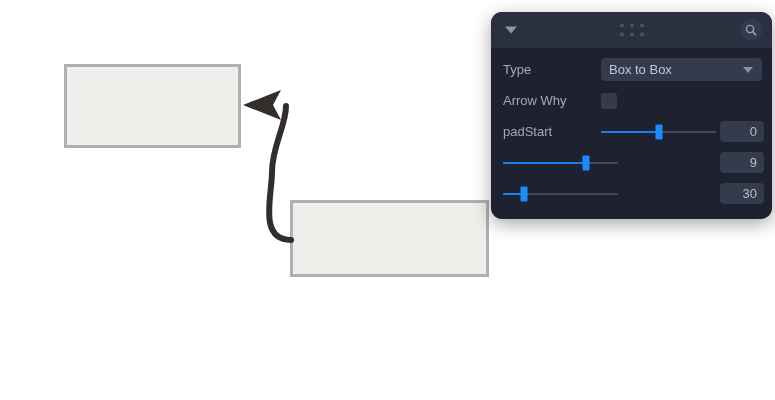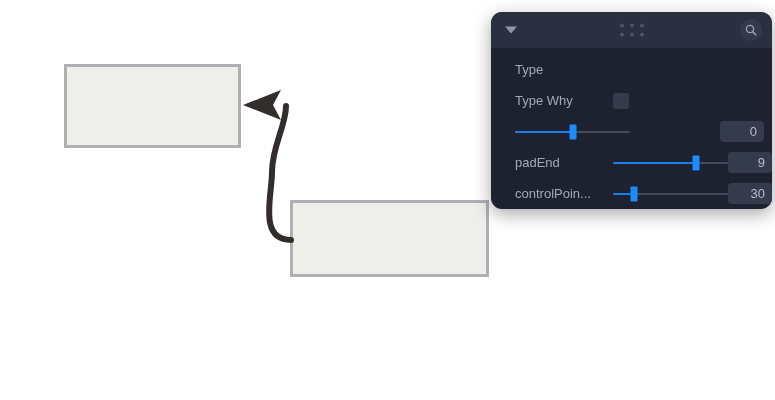--- a/index.html
+++ b/index.html
@@ -102,22 +102,21 @@
     width: 22px; height: 22px;
     border-radius: 50%;
     background: #323a4c;
     display: flex;
     align-items: center;
     justify-content: center;
     cursor: pointer;
   }
 
   .panel-body {
-    padding: 6px 0 0 0;
-    margin-left: 12px;
+    padding: 6px 0 10px 0;
   }
 
   .prop-row {
     height: 31px;
     display: flex;
     align-items: center;
     padding: 0 0 0 12px;
   }
   .prop-label {
     width: 98px;
@@ -267,57 +266,62 @@
         <circle cx="6" cy="6" r="3.6" fill="none" stroke="#9aa0b0" stroke-width="1.4"></circle>
         <line x1="8.7" y1="8.7" x2="11.6" y2="11.6" stroke="#9aa0b0" stroke-width="1.6" stroke-linecap="round"></line>
       </svg>
     </div>
   </div>
 
   <div class="panel-body">
 
     <div class="prop-row">
       <div class="prop-label">Type</div>
-    </div>
-
-    <div class="prop-row">
-      <div class="prop-label">Type Why</div>
+      <div class="prop-control">
+        <div class="dropdown">
+          <span>Box to Box</span>
+          <span class="dropdown-caret"></span>
+        </div>
+      </div>
+    </div>
+
+    <div class="prop-row">
+      <div class="prop-label">Arrow Why</div>
       <div class="prop-control">
         <div class="checkbox">
           
         </div>
       </div>
     </div>
 
 
     <div class="prop-row">
+      <div class="prop-label">padStart</div>
       <div class="prop-control">
         <div class="slider">
           <div class="track"></div>
           <div class="fill" style="width: 50%;"></div>
           <div class="thumb" style="left: 50%;"></div>
         </div>
         <div class="value-box">0</div>
       </div>
     </div>
 
     <div class="prop-row">
-      <div class="prop-label">padEnd</div>
       <div class="prop-control">
         <div class="slider">
           <div class="track"></div>
           <div class="fill" style="width: 72%;"></div>
           <div class="thumb" style="left: 72%;"></div>
         </div>
         <div class="value-box">9</div>
       </div>
     </div>
 
     <div class="prop-row">
-      <div class="prop-label">controlPoin...</div>
       <div class="prop-control">
         <div class="slider">
           <div class="track"></div>
           <div class="fill" style="width: 18%;"></div>
           <div class="thumb" style="left: 18%;"></div>
         </div>
         <div class="value-box">30</div>
       </div>
     </div>
 

